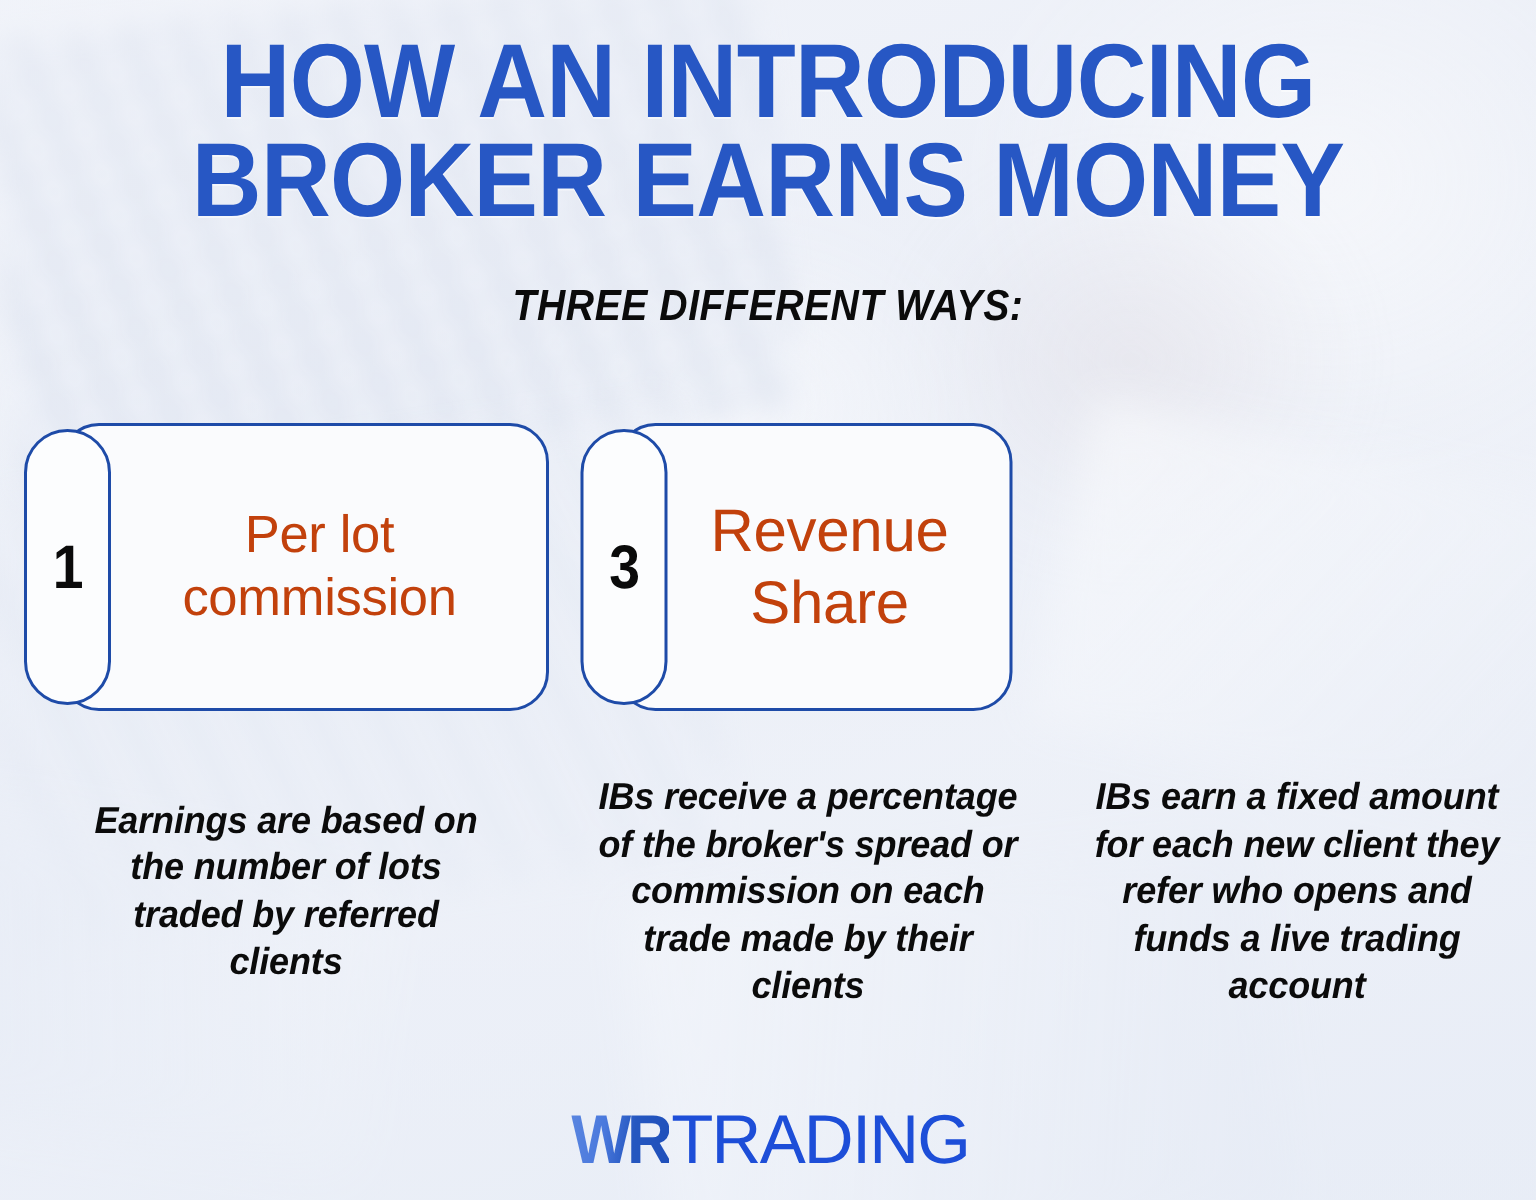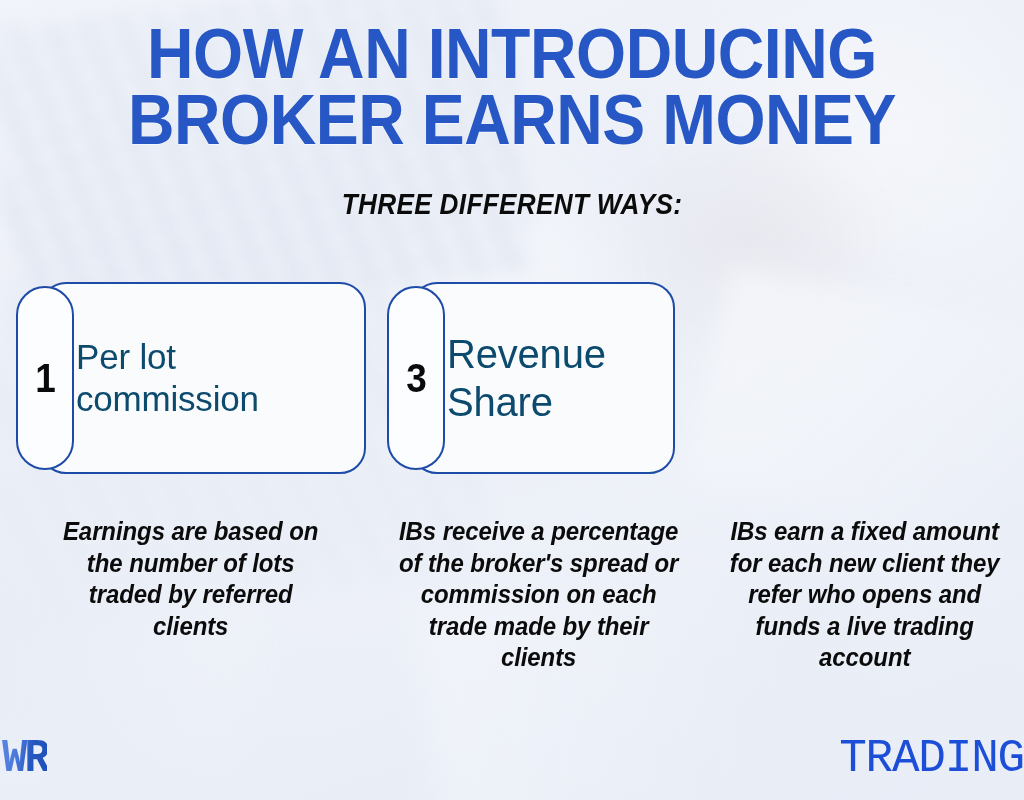--- a/index.html
+++ b/index.html
@@ -139,23 +139,24 @@
     left:24px; top:0; right:0; bottom:0;
     border:2.5px solid #1e4ba8;
     border-radius:26px;
     background:#fafbfd;
     display:flex;
     align-items:center;
     justify-content:center;
     padding:6px 14px 6px 34px;
   }
   .card-title {
-    color:#0c4a6e;
+    color:#c2410c;
     font-size:35px;
     line-height:1.2;
+    text-align:center;
     letter-spacing:-.2px;
   }
   .card-wrap.w2 .card-title { font-size:34px; line-height:1.18; }
   .card-wrap.w3 .card-title { font-size:40px; line-height:1.2; }
 
   .badge {
     position:absolute;
     left:0; top:4px;
     width:58px; height:184px;
     border:2.5px solid #1e4ba8;
@@ -173,20 +174,21 @@
     transform:scaleX(.9);
     line-height:1;
   }
 
   
   .descs {
     position:absolute;
     left:16px; top:516px;
     width:992px;
     display:flex;
+    align-items:center;
   }
   .desc {
     text-align:center;
     color:#0b0b0b;
     font-weight:bold;
     font-style:italic;
     font-size:25px;
     line-height:1.26;
     letter-spacing:-.1px;
     transform:scaleX(.96);
@@ -194,22 +196,21 @@
   .desc.d1 { width:350px; padding:0 28px; }
   .desc.d2 { width:322px; margin-left:13px; padding:0 6px; }
   .desc.d3 { width:288px; margin-left:21px; padding:0 2px; }
 
   
   .logo {
     position:absolute;
     left:0; right:0; top:736px;
     display:flex;
     align-items:baseline;
-    justify-content:space-between;
-    font-family:Liberation Mono, monospace;
+    justify-content:center;
   }
   .logo .wr {
     position:relative;
     font-size:46px;
     font-weight:bold;
     letter-spacing:-3px;
     line-height:1;
     transform:scaleX(.92);
     background:linear-gradient(100deg,#5a86e0 0%,#4a79dd 34%,#2557c0 62%,#1f4fba 100%);
     -webkit-background-clip:text;

